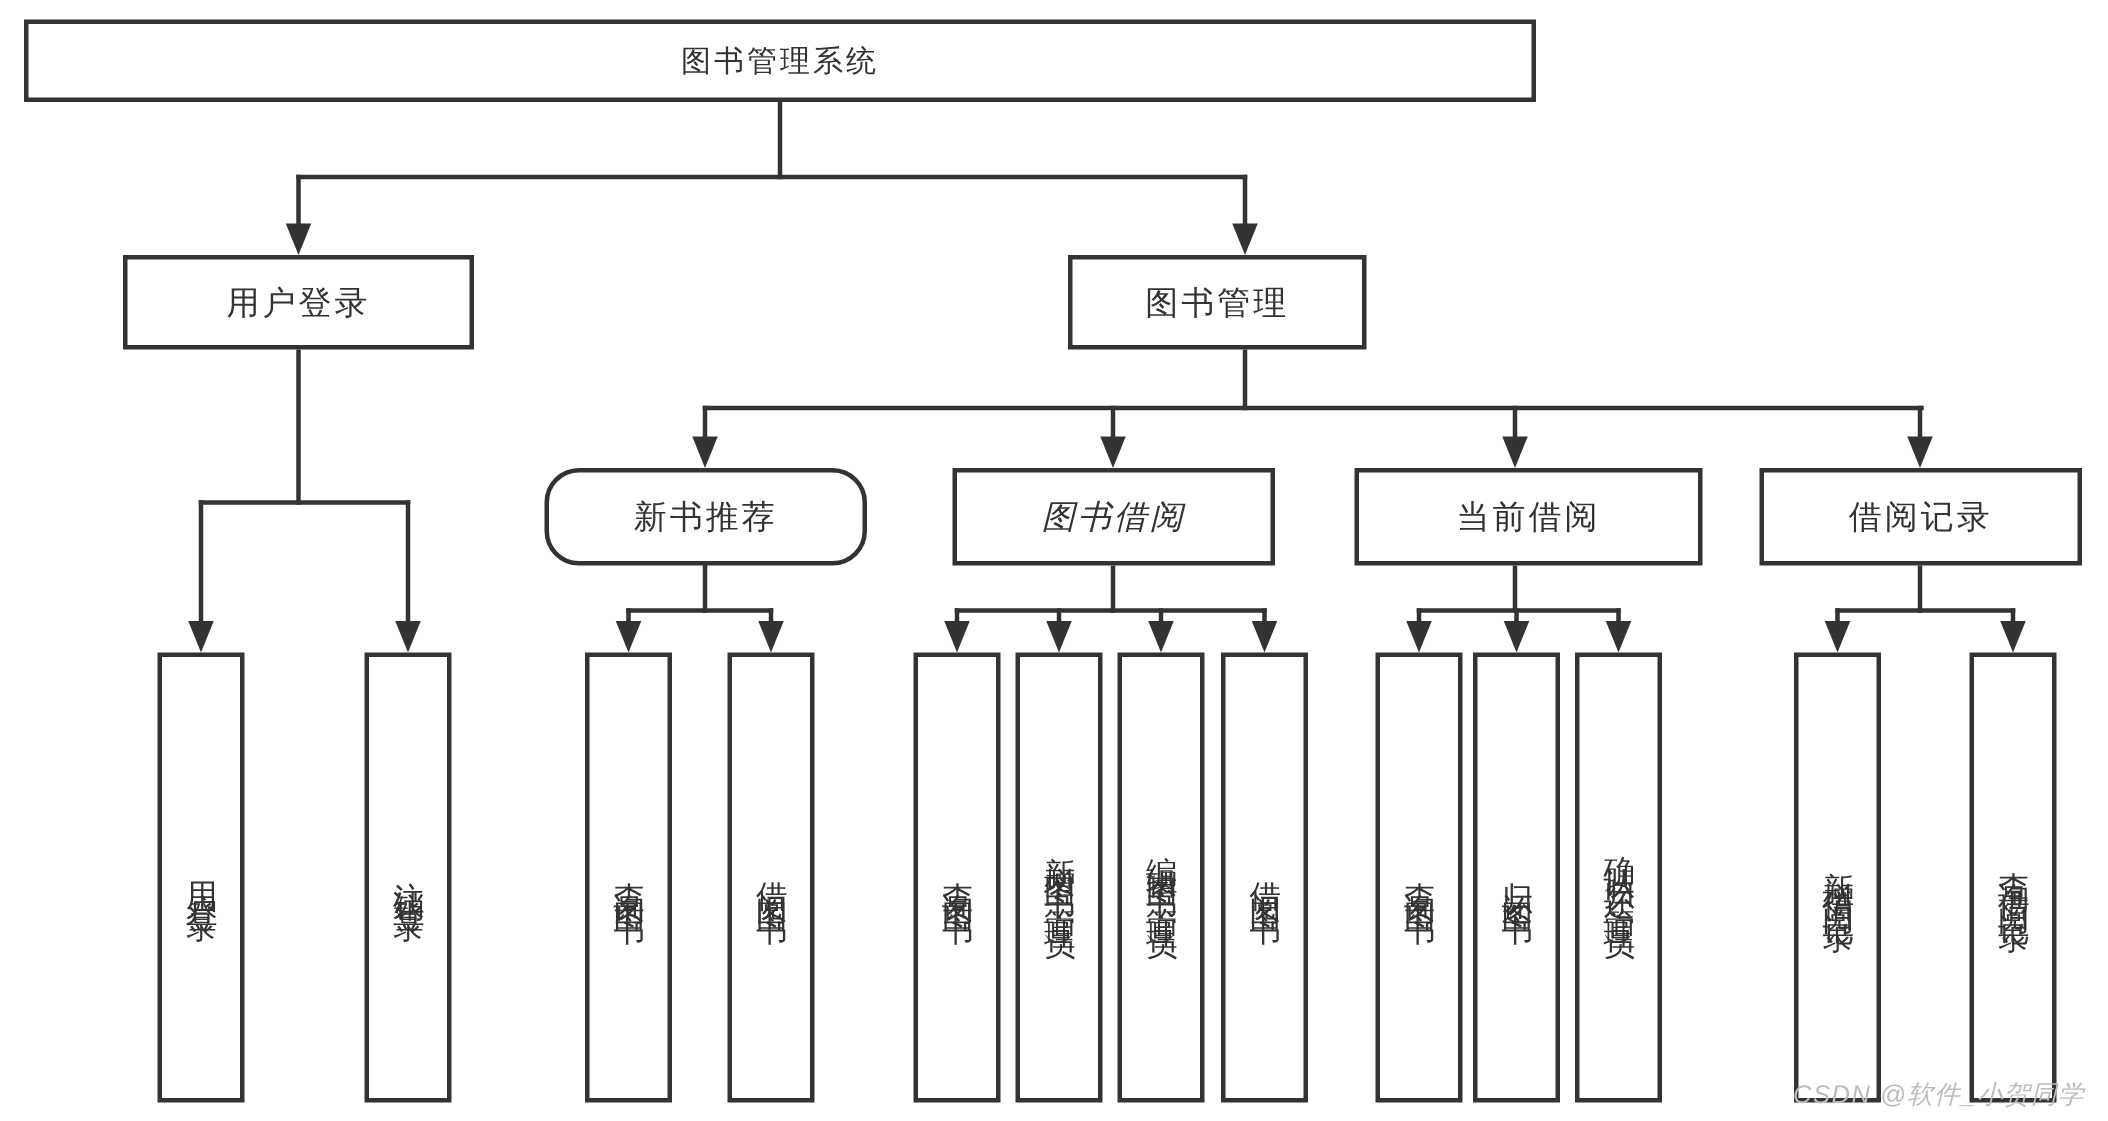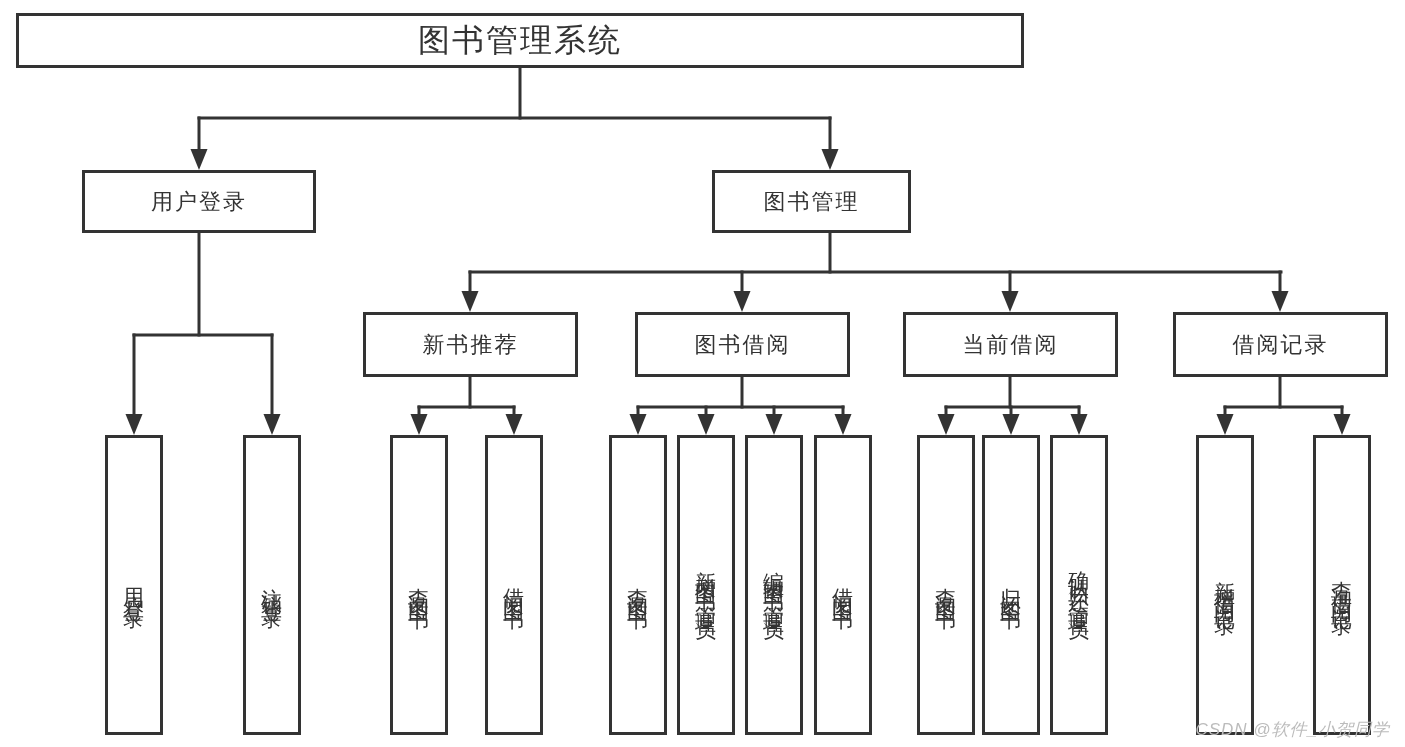--- a/index.html
+++ b/index.html
@@ -16,21 +16,21 @@
   }
   .connectors{position:absolute;left:0;top:0;}
   .connectors line{stroke:var(--line);stroke-width:3;stroke-linecap:square;}
   .connectors polygon{fill:var(--line);}
   .node{
     position:absolute;box-sizing:border-box;border:3px solid var(--line);
     background:#fff;display:flex;align-items:center;justify-content:center;
     text-align:center;
   }
   .node.h{font-size:22px;letter-spacing:2px;}
-  .node.root{font-size:32px;letter-spacing:2px;}
+  .node.root{font-size:20px;letter-spacing:2px;}
   .node.v{
     top:435px;height:300px;width:58px;
     writing-mode:vertical-lr;text-orientation:mixed;
     font-size:21px;letter-spacing:7px;line-height:1;
   }
   .watermark{
     position:absolute;right:15px;bottom:6px;
     font-size:17px;color:var(--watermark);letter-spacing:1px;white-space:nowrap;font-style:italic;
   }
 </style>
@@ -113,23 +113,23 @@
       <line x1="1342" y1="407" x2="1342" y2="421"></line>
       <polygon points="1333.5,414 1350.5,414 1342,435"></polygon>
     </g>
   </svg>
 
   <div class="node h root" style="left:16px;top:13px;width:1008px;height:55px;">图书管理系统</div>
 
   <div class="node h" style="left:82px;top:170px;width:234px;height:63px;">用户登录</div>
   <div class="node h" style="left:712px;top:170px;width:199px;height:63px;">图书管理</div>
 
-  <div class="node h" style="left:363px;top:312px;width:215px;height:65px;">新书推荐</div>
-  <div class="node h" style="left:635px;top:312px;width:215px;height:65px;">图书借阅</div>
-  <div class="node h" style="left:903px;top:312px;width:215px;height:65px;font-family:Liberation Mono, monospace;">当前借阅</div>
+  <div class="node h" style="left:363px;top:312px;width:215px;height:65px;border-radius:23px;">新书推荐</div>
+  <div class="node h" style="left:635px;top:312px;width:215px;height:65px;font-style:italic;">图书借阅</div>
+  <div class="node h" style="left:903px;top:312px;width:232px;height:65px;font-family:Liberation Mono, monospace;">当前借阅</div>
   <div class="node h" style="left:1173px;top:312px;width:215px;height:65px;">借阅记录</div>
 
   <div class="node v" style="left:105px;">用户登录</div>
   <div class="node v" style="left:243px;">注销登录</div>
 
   <div class="node v" style="left:390px;">查询图书</div>
   <div class="node v" style="left:485px;">借阅图书</div>
 
   <div class="node v" style="left:609px;">查询图书</div>
   <div class="node v" style="left:677px;">新增图书（管理员）</div>

